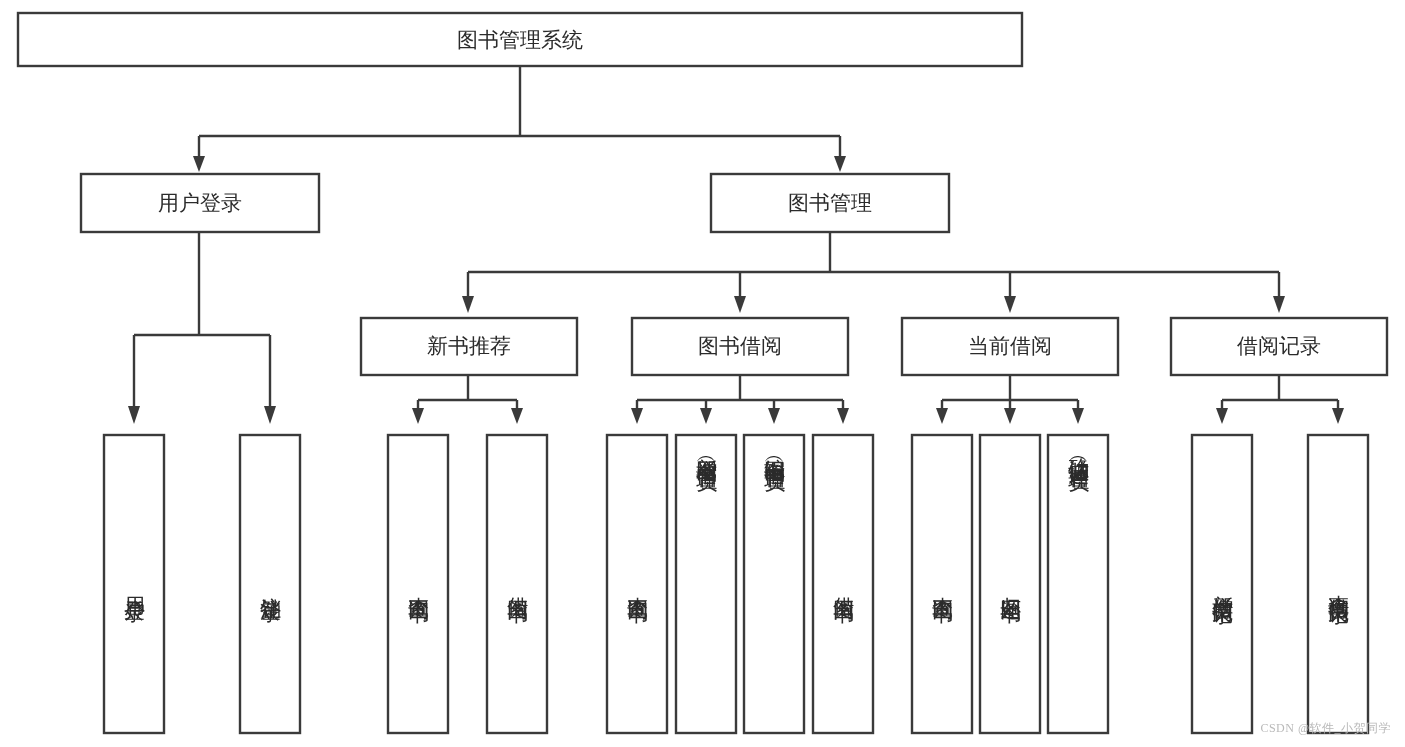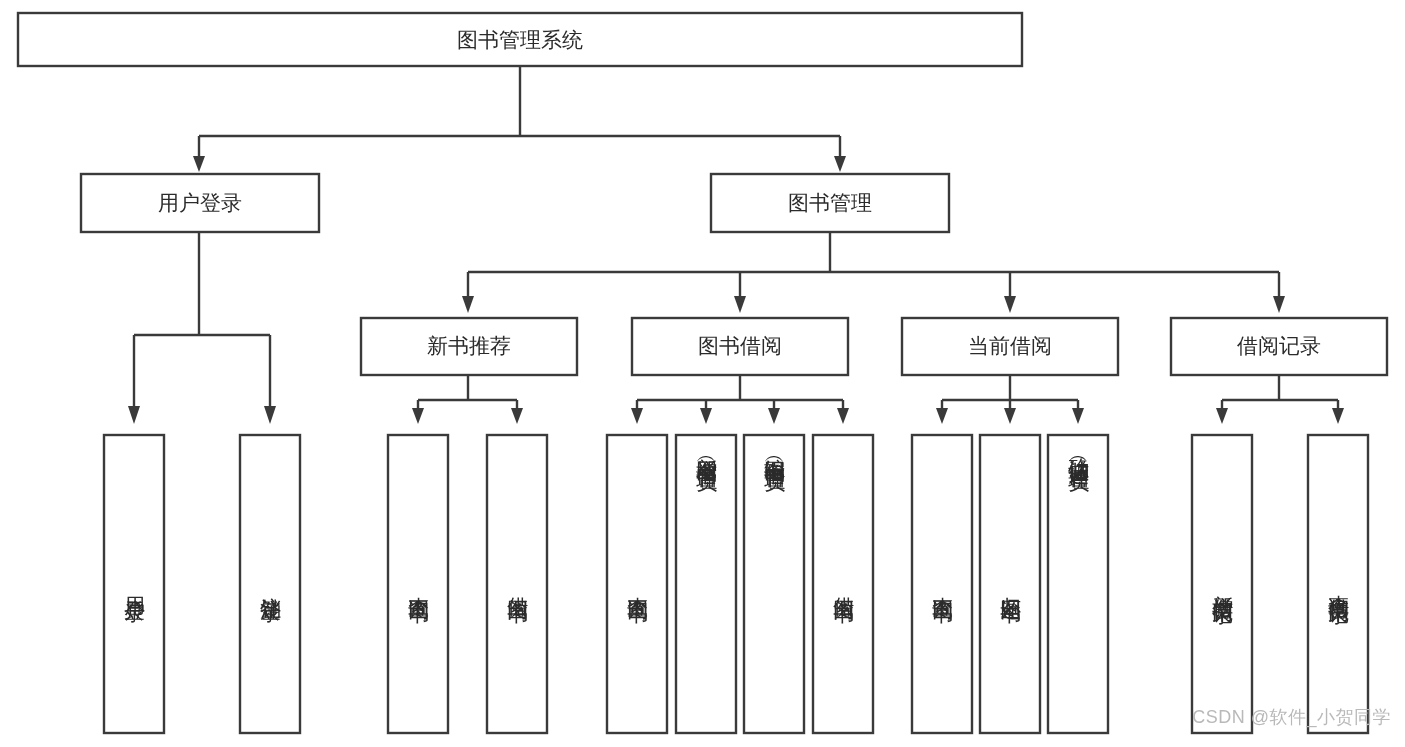--- a/index.html
+++ b/index.html
@@ -53,23 +53,23 @@
     line-height: 1.02;
     letter-spacing: 2px;
     color: #2b2b2b;
     white-space: nowrap;
     text-align: center;
     pointer-events: none;
   }
   .watermark {
     position: absolute;
     right: 14px;
-    bottom: 18px;
-    font-family: Liberation Sans, sans-serif;
-    font-size: 18px;
+    bottom: 10px;
+    font-family: Liberation Serif, serif;
+    font-size: 12px;
     color: #b9b9b9;
     white-space: nowrap;
     letter-spacing: 0.5px;
   }
 </style>
 </head>
 <body>
 
 <div id="stage">
 

